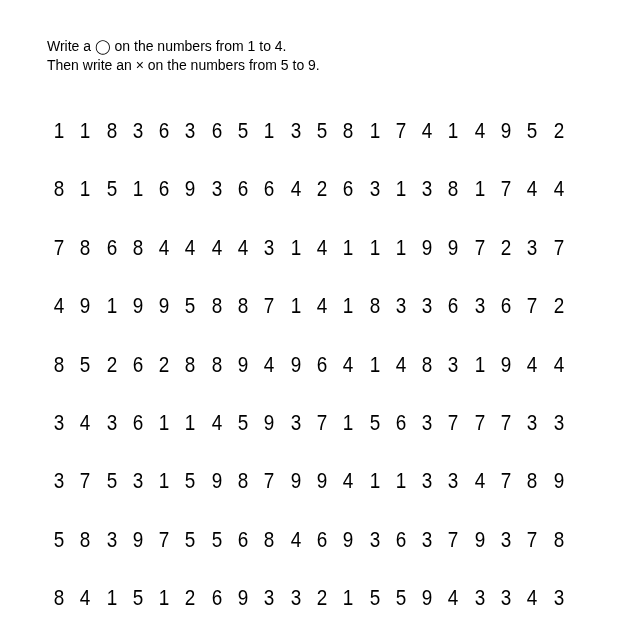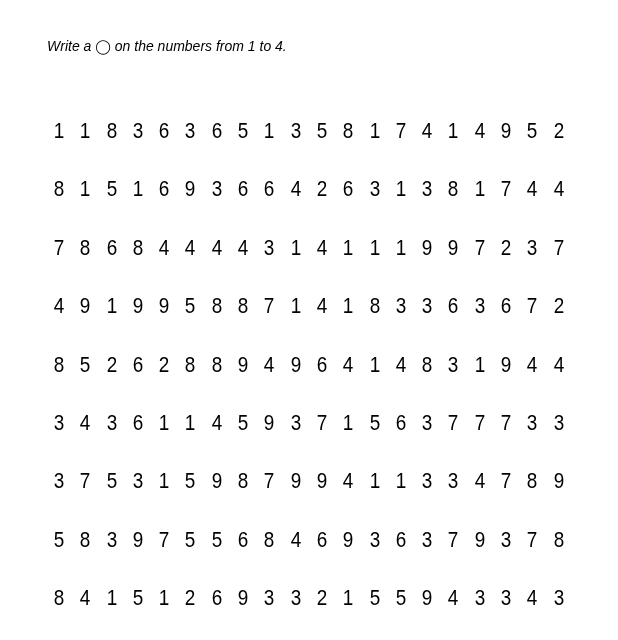--- a/index.html
+++ b/index.html
@@ -15,21 +15,21 @@
       font-family: "Liberation Sans", "DejaVu Sans", sans-serif;
       color: #000000;
     }
     .instructions {
       position: absolute;
       left: 47px;
       top: 37px;
       font-size: 14px;
       line-height: 19px;
     }
-    .instructions .line { display: block; white-space: pre; font-style: italic; }
+    .instructions .line { display: block; white-space: pre; }
     .grid {
       position: absolute;
       left: 46px;
       top: 118px;
       width: 530px;
     }
     .row {
       display: flex;
       height: 58.4px;
       align-items: flex-start;
@@ -40,20 +40,21 @@
       font-size: 22px;
       line-height: 26px;
       transform: scaleX(0.86);
     }
   </style>
 </head>
 <body>
 
 <div class="instructions">
   <span class="line">Write a ◯ on the numbers from 1 to 4.</span>
+  <span class="line">Then write an × on the numbers from 5 to 9.</span>
 </div>
 
 <div class="grid" id="grid">
     <div class="row">
       <span class="cell">1</span>
       <span class="cell">1</span>
       <span class="cell">8</span>
       <span class="cell">3</span>
       <span class="cell">6</span>
       <span class="cell">3</span>

